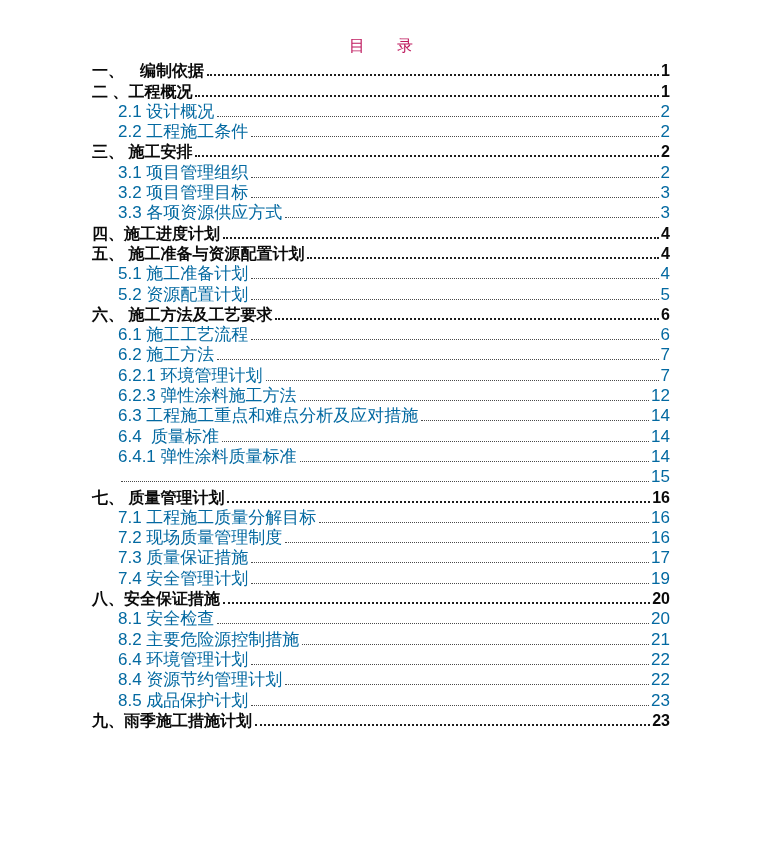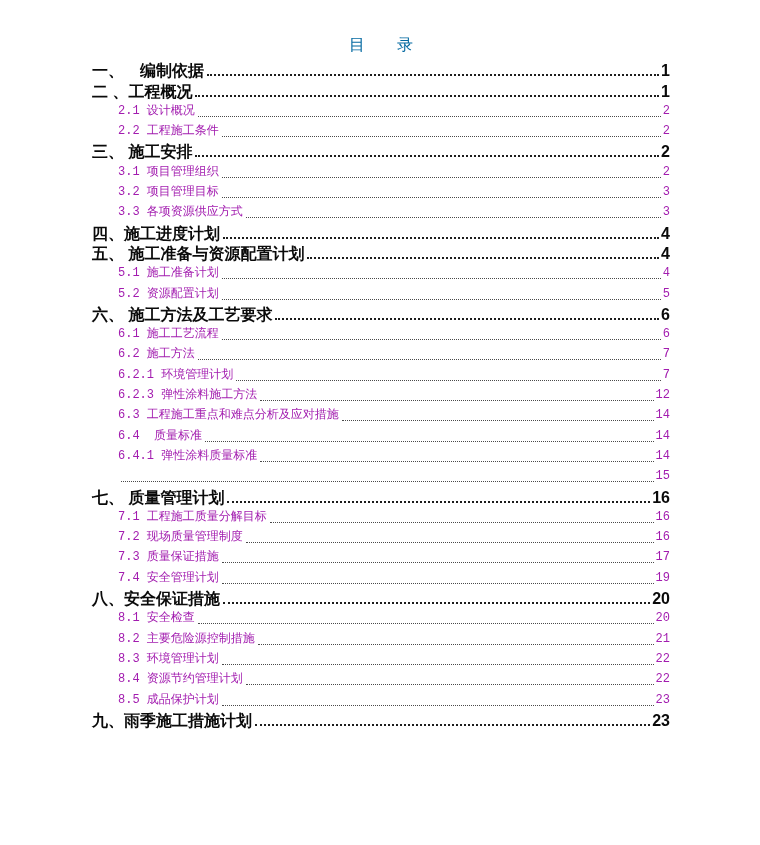--- a/index.html
+++ b/index.html
@@ -11,41 +11,41 @@
     overflow: hidden;
     font-family: "Liberation Serif", serif;
   }
   .toc-title {
     margin: 0;
     position: absolute;
     left: 92px;
     right: 90px;
     top: 35px;
     text-align: center;
-    font-family: Liberation Mono, monospace;
+    font-family: Liberation Serif, serif;
     font-weight: 400;
     font-size: 16px;
     line-height: 22px;
-    color: #0369a1;
+    color: #be185d;
     white-space: pre;
   }
   .toc {
     position: absolute;
     left: 92px;
     right: 90px;
     top: 60px;
   }
   .toc-row {
     display: flex;
     align-items: flex-end;
     height: 20.3px;
-    font-family: Liberation Mono, monospace;
-    font-size: 12px;
+    font-family: Liberation Sans, sans-serif;
+    font-size: 17px;
     line-height: 19px;
-    color: #a21caf;
+    color: #0369a1;
     cursor: pointer;
   }
   .toc-row .toc-label { white-space: pre; flex: 0 0 auto; }
   .toc-row .toc-page  { white-space: pre; flex: 0 0 auto; }
   .leader {
     flex: 1 1 auto;
     min-width: 12px;
     border-bottom: 1.5px dotted #4a4a4a;
     margin: 0 2px 4px 3px;
   }
@@ -205,21 +205,21 @@
     <span class="toc-label">8.1 安全检查</span>
     <span class="leader"></span>
     <span class="toc-page">20</span>
   </div>
       <div class="toc-row indent">
     <span class="toc-label">8.2 主要危险源控制措施</span>
     <span class="leader"></span>
     <span class="toc-page">21</span>
   </div>
       <div class="toc-row indent">
-    <span class="toc-label">8.3 环境管理计划</span>
+    <span class="toc-label">6.4 环境管理计划</span>
     <span class="leader"></span>
     <span class="toc-page">22</span>
   </div>
       <div class="toc-row indent">
     <span class="toc-label">8.4 资源节约管理计划</span>
     <span class="leader"></span>
     <span class="toc-page">22</span>
   </div>
       <div class="toc-row indent">
     <span class="toc-label">8.5 成品保护计划</span>

